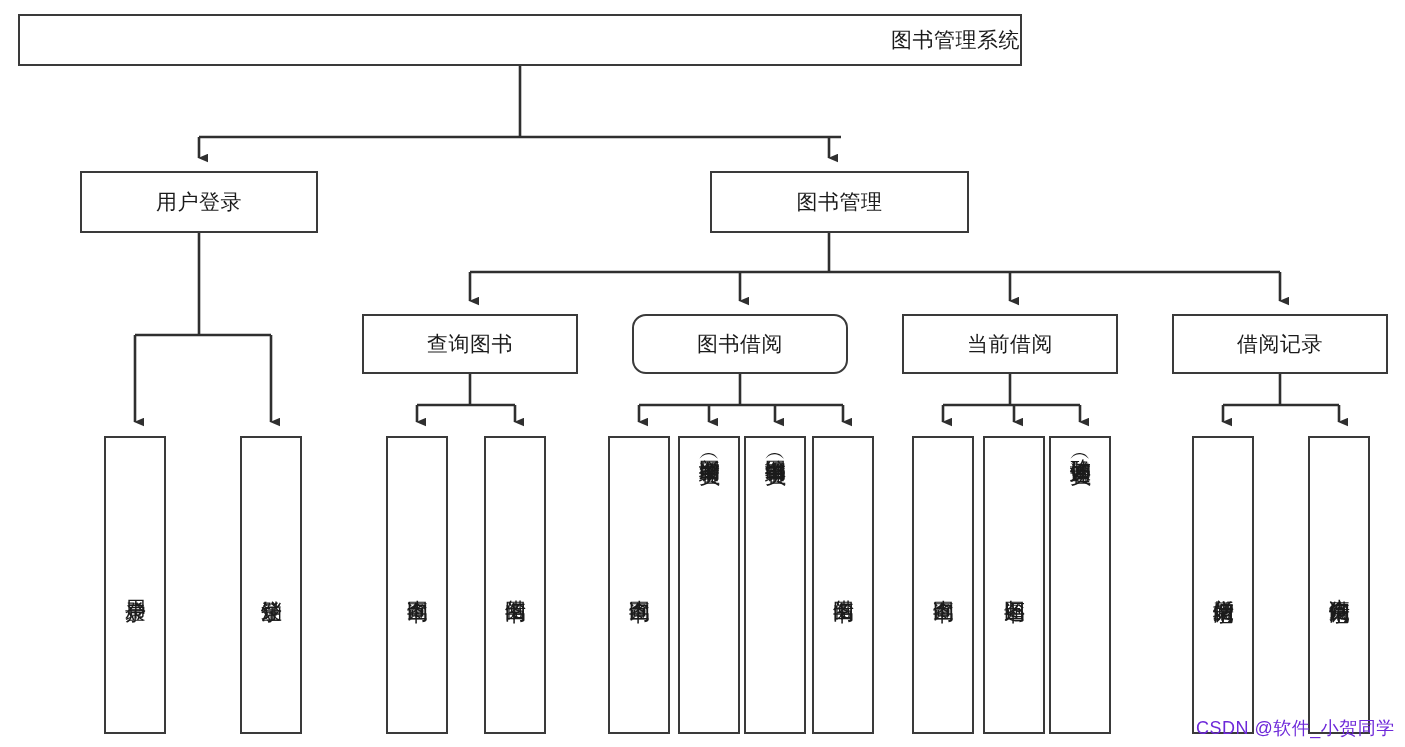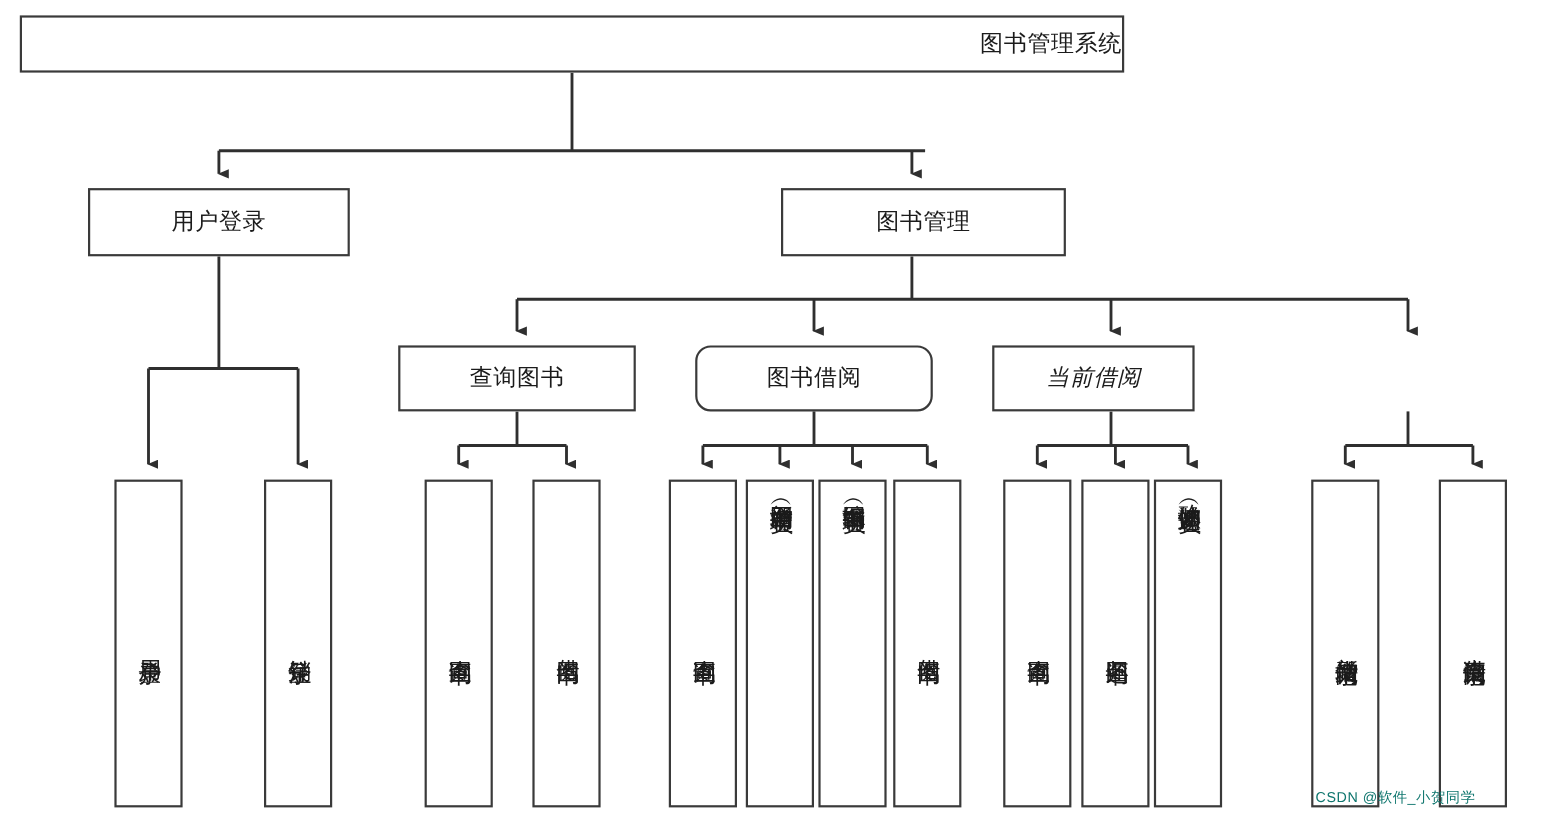--- a/index.html
+++ b/index.html
@@ -59,22 +59,22 @@
   .leaf-label {
     font-size: 21px;
     line-height: 1.28;
     writing-mode: vertical-rl;
     text-orientation: upright;
     color: #1b1b1b;
     letter-spacing: 1px;
   }
   .watermark {
     position: absolute;
-    font-size: 13px;
-    color: #0f766e;
+    font-size: 18px;
+    color: #6d28d9;
     white-space: nowrap;
     letter-spacing: 0.5px;
   }
 </style>
 </head>
 <body>
 
 <div id="canvas">
 
   <svg class="diagram" viewBox="0 0 1405 747">
@@ -137,22 +137,25 @@
   <div class="node-box" style="left:710px; top:171px; width:259px; height:62px;">
     <span class="node-label">图书管理</span>
   </div>
 
   <div class="node-box" style="left:362px; top:314px; width:216px; height:60px;">
     <span class="node-label">查询图书</span>
   </div>
   <div class="node-box" style="left:632px; top:314px; width:216px; height:60px;border-radius:14px;">
     <span class="node-label">图书借阅</span>
   </div>
-  <div class="node-box" style="left:902px; top:314px; width:184px; height:60px;font-style:italic;">
+  <div class="node-box" style="left:902px; top:314px; width:216px; height:60px;">
     <span class="node-label">当前借阅</span>
+  </div>
+  <div class="node-box" style="left:1172px; top:314px; width:216px; height:60px;">
+    <span class="node-label">借阅记录</span>
   </div>
 
   <div class="leaf-box center-text" style="left:104px; top:436px; width:62px; height:298px;">
     <span class="leaf-label">用户登录</span>
   </div>
   <div class="leaf-box center-text" style="left:240px; top:436px; width:62px; height:298px;">
     <span class="leaf-label">注销登录</span>
   </div>
   <div class="leaf-box center-text" style="left:386px; top:436px; width:62px; height:298px;">
     <span class="leaf-label">查询图书</span>

